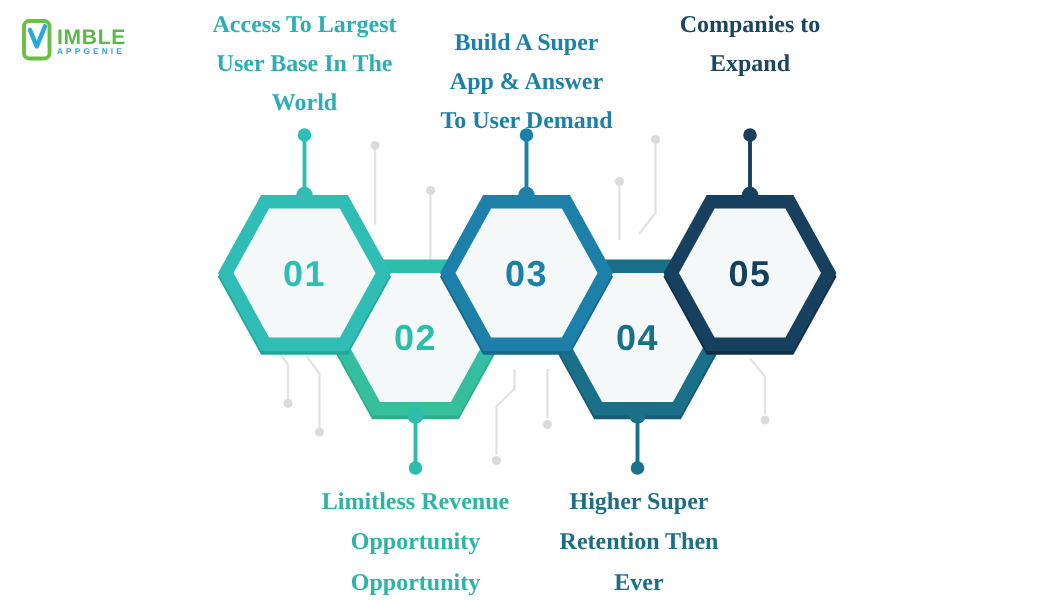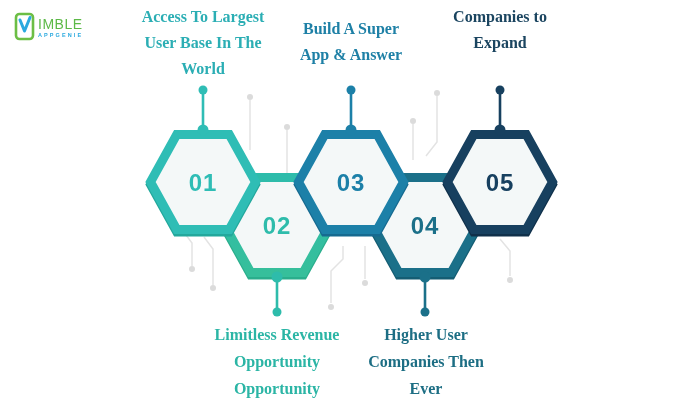--- a/index.html
+++ b/index.html
@@ -3,21 +3,21 @@
 <meta charset="utf-8">
 <style>
   html,body{margin:0;padding:0;}
   body{width:700px;height:400px;position:relative;background:#ffffff;overflow:hidden;
        font-family:"Liberation Sans",sans-serif;}
   .stage{position:absolute;inset:0;width:700px;height:400px;}
 
   
   .logo{position:absolute;left:14px;top:12px;display:flex;align-items:flex-start;gap:2px;}
   .logo-text{display:flex;flex-direction:column;line-height:1;}
-  .logo-name{font-family:"Liberation Sans",sans-serif;font-weight:normal;font-size:14px;
+  .logo-name{font-family:"Liberation Sans",sans-serif;font-weight:bold;font-size:14px;
              color:#5cb947;letter-spacing:.5px;margin-top:5px;}
   .logo-sub{font-family:"Liberation Sans",sans-serif;font-size:5.5px;color:#2aa9df;
             letter-spacing:2.1px;font-weight:bold;margin-top:2px;}
 
   
   .step-label{position:absolute;width:160px;text-align:center;
               font-family:"Liberation Serif",serif;font-weight:bold;font-size:16px;
               line-height:26px;}
   .step-label.bottom{line-height:27px;}
   svg text{font-family:"Liberation Sans",sans-serif;font-weight:bold;}
@@ -94,28 +94,29 @@
 </div>
 
 <div class="step-label top" style="left: 123px; top: 4px; color: rgb(43, 174, 180);">
   <div>Access To Largest</div>
   <div>User Base In The</div>
   <div>World</div>
 </div>
 <div class="step-label top" style="left: 271px; top: 16px; color: rgb(30, 128, 166);">
   <div>Build A Super</div>
   <div>App &amp; Answer</div>
+  <div>To User Demand</div>
 </div>
 <div class="step-label top" style="left: 420px; top: 4px; color: rgb(27, 69, 96);">
   <div>Companies to</div>
   <div>Expand</div>
 </div>
 
 <div class="step-label bottom" style="left: 197px; top: 321px; color: rgb(43, 181, 165);">
   <div>Limitless Revenue</div>
   <div>Opportunity</div>
   <div>Opportunity</div>
 </div>
 <div class="step-label bottom" style="left: 346px; top: 321px; color: rgb(29, 110, 132);">
-  <div>Higher User</div>
-  <div>Companies Then</div>
+  <div>Higher Super</div>
+  <div>Retention Then</div>
   <div>Ever</div>
 </div>
 
 </body></html>

